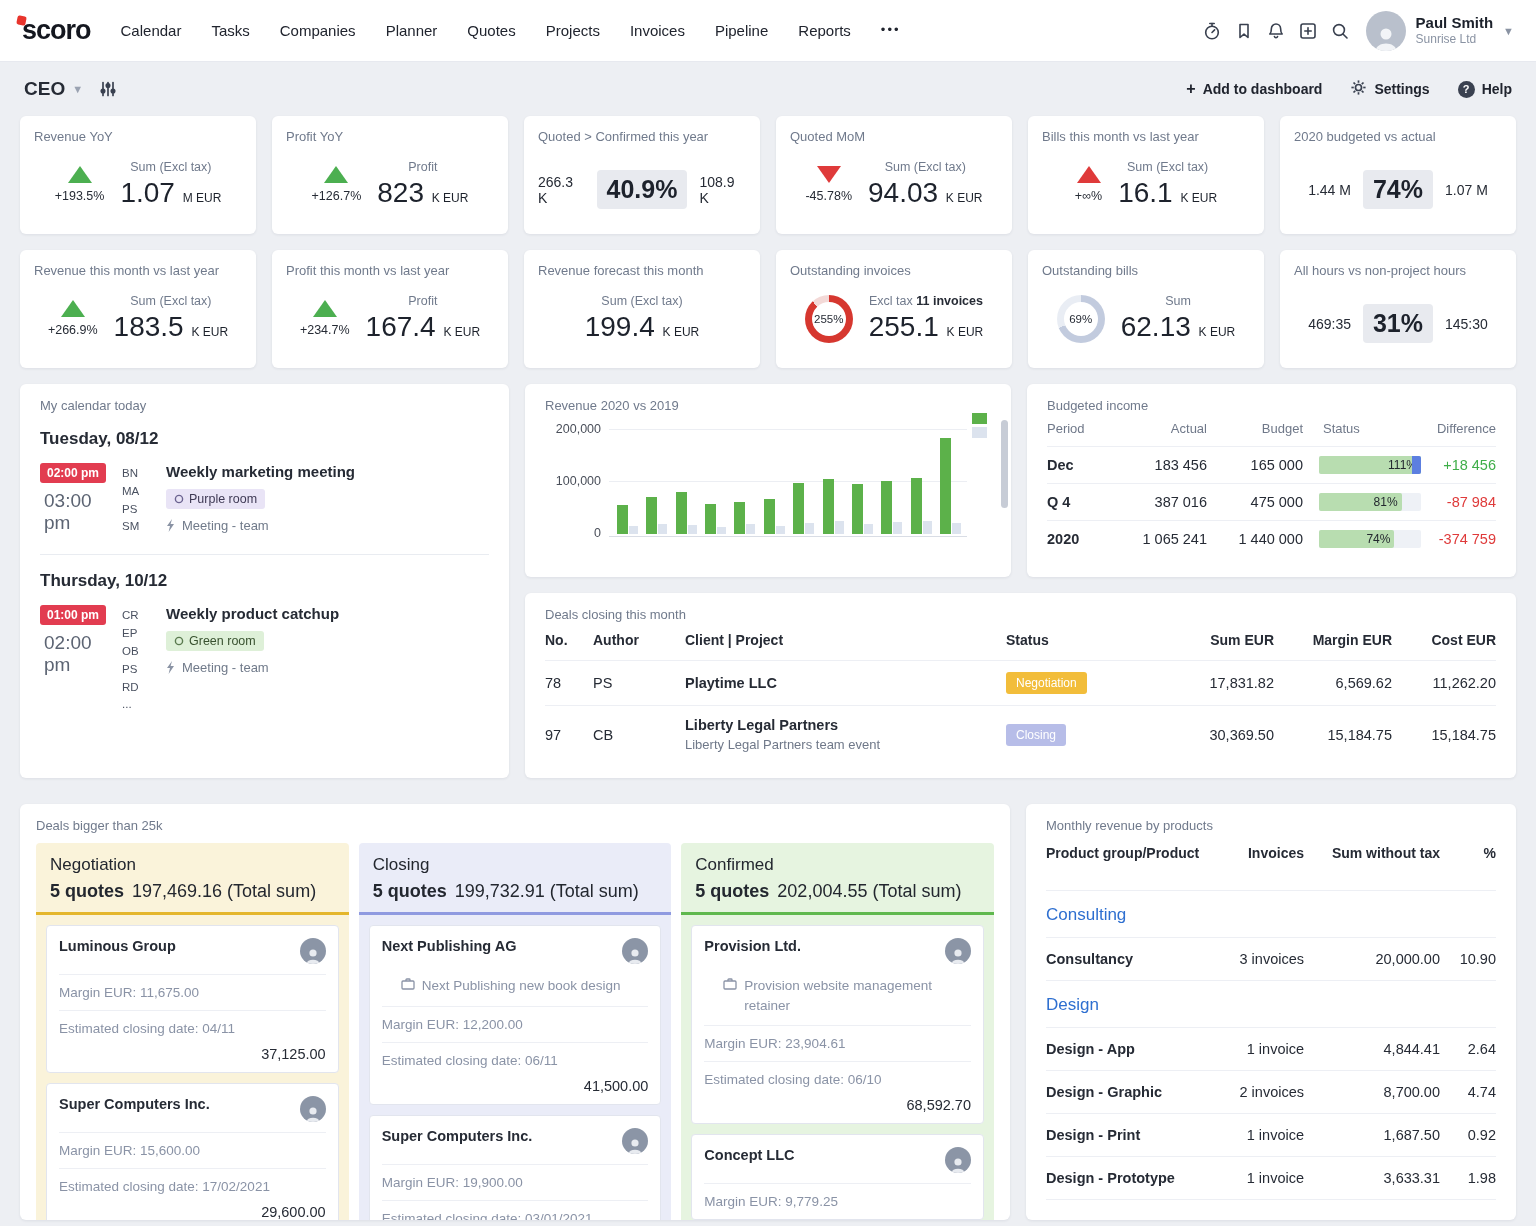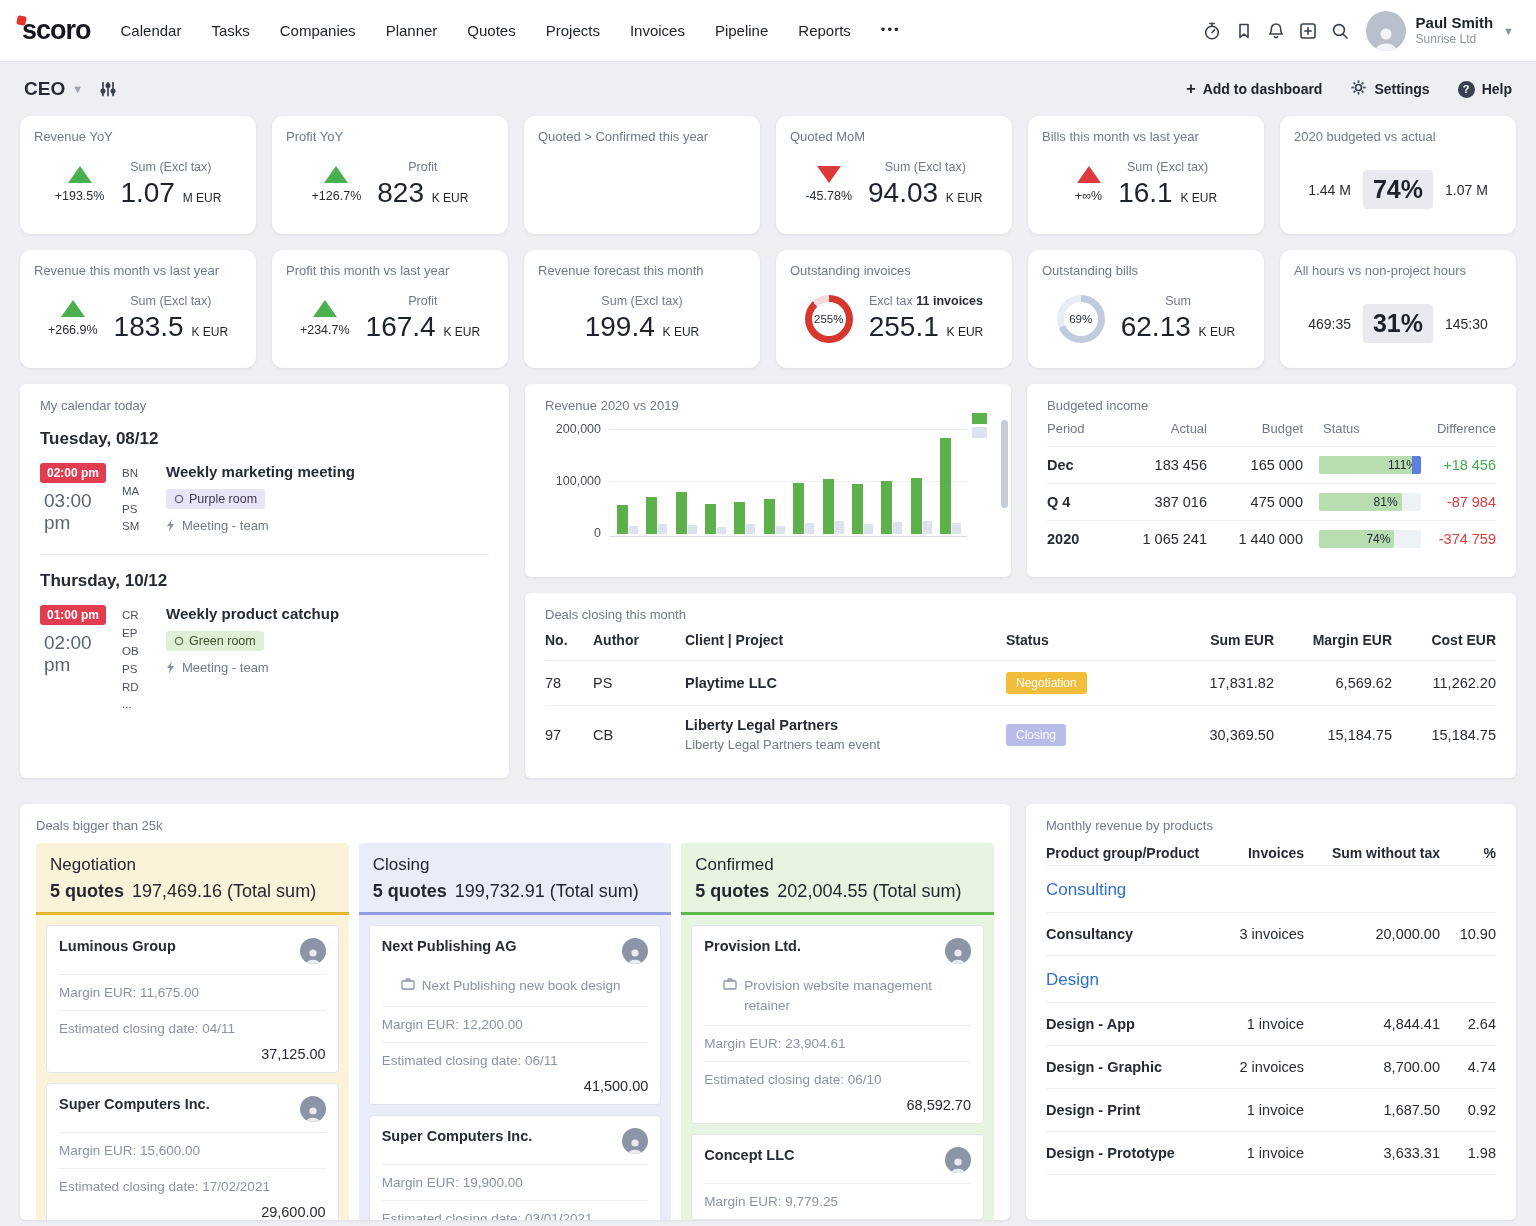--- a/index.html
+++ b/index.html
@@ -36,21 +36,21 @@
   .filters { margin-left:16px; cursor:pointer; display:flex; }
   .header-actions { margin-left:auto; display:flex; gap:28px; align-items:center; font-size:14px; font-weight:700; color:#20242e; }
   .header-action { display:flex; align-items:center; gap:7px; cursor:pointer; }
   .plus-glyph { font-size:16px; font-weight:700; }
   .help-circle { width:17px; height:17px; border-radius:50%; background:#3a4150; color:#fff; font-size:11px; font-weight:700;
     display:inline-flex; align-items:center; justify-content:center; }
   .gear-glyph svg { stroke:#3a4150; fill:none; stroke-width:1.8; }
 
   
   .kpi-grid { display:grid; grid-template-columns:repeat(6,1fr); gap:16px; margin-bottom:16px; }
-  .card { background:#fff; border-radius:11px; box-shadow:0 1px 3px rgba(25,35,60,.08); }
+  .card { background:#fff; border-radius:6px; box-shadow:0 1px 3px rgba(25,35,60,.08); }
   .kpi { height:118px; padding:13px 14px; }
   .kpi-title { font-size:13px; color:#707a8c; }
   .kpi-body { margin-top:16px; display:flex; align-items:center; justify-content:center; gap:16px; }
   .delta { text-align:center; }
   .tri { width:0; height:0; border-left:12px solid transparent; border-right:12px solid transparent; margin:0 auto 6px; }
   .tri.up.green { border-bottom:17px solid #4caf50; }
   .tri.up.red { border-bottom:17px solid #df3a3a; }
   .tri.down.red { border-top:17px solid #df3a3a; border-bottom:none; }
   .delta-pct { font-size:12.5px; color:#262b35; }
   .val { text-align:center; }
@@ -138,21 +138,21 @@
   .kcard-top { display:flex; justify-content:space-between; align-items:flex-start; }
   .kcard-name { font-weight:700; font-size:14.5px; }
   .kavatar { width:26px; height:26px; border-radius:50%; background:#8b95a6; overflow:hidden; position:relative; flex:0 0 auto; }
   .kavatar svg { position:absolute; bottom:-2px; left:50%; transform:translateX(-50%); }
   .kproj { display:flex; gap:7px; align-items:flex-start; font-size:13.5px; color:#8a93a6; margin-top:12px; line-height:1.45;padding-left:19px; }
   .kproj svg { margin-top:1px; flex:0 0 auto; }
   .kmeta { font-size:13.5px; color:#8a93a6; margin-top:10px; padding-top:10px; border-top:1px solid #edeff4; }
   .ksum { text-align:right; font-size:14.5px; color:#262b35; margin-top:10px; }
 
   
-  .rev-head { display:grid; grid-template-columns:1fr 104px 136px 56px; font-weight:700; font-size:14px; padding:12px 0 4px; border-bottom:1px solid #edeff4; }
+  .rev-head { display:grid; grid-template-columns:1fr 104px 136px 56px; font-weight:700; font-size:14px; padding:12px 0 29px; border-bottom:1px solid #edeff4; }
   .rev-head .r, .rev-row .r { text-align:right; }
   .rev-group { font-size:17px; color:#2e6fd0; padding:14px 0 12px; border-bottom:1px solid #edeff4; cursor:pointer; }
   .rev-row { display:grid; grid-template-columns:1fr 104px 136px 56px; font-size:14.5px; padding:13px 0; border-bottom:1px solid #edeff4; align-items:center; }
   .rev-product { font-weight:700; }
 </style>
 </head>
 <body>
 
 <div class="navbar">
   <div class="logo"><span class="dot"></span><span>scoro</span></div>
@@ -284,20 +284,25 @@
             <div class="delta-pct">+126.7%</div>
           </div>
         <div class="val">
             <div class="val-label">Profit</div>
           <div class="val-num"><span>823</span> <span class="unit">K EUR</span></div>
           </div>
       </div>
     </div>
     <div class="card kpi">
       <div class="kpi-title">Quoted &gt; Confirmed this year</div>
+      <div class="kpi-body ratio">
+        <span class="side">266.3 K</span>
+        <span class="pct-pill">40.9%</span>
+        <span class="side">108.9 K</span>
+      </div>
     </div>
     <div class="card kpi">
       <div class="kpi-title">Quoted MoM</div>
       <div class="kpi-body">
         <div class="delta">
             <div class="tri down red"></div>
             <div class="delta-pct">-45.78%</div>
           </div>
         <div class="val">
             <div class="val-label">Sum (Excl tax)</div>

